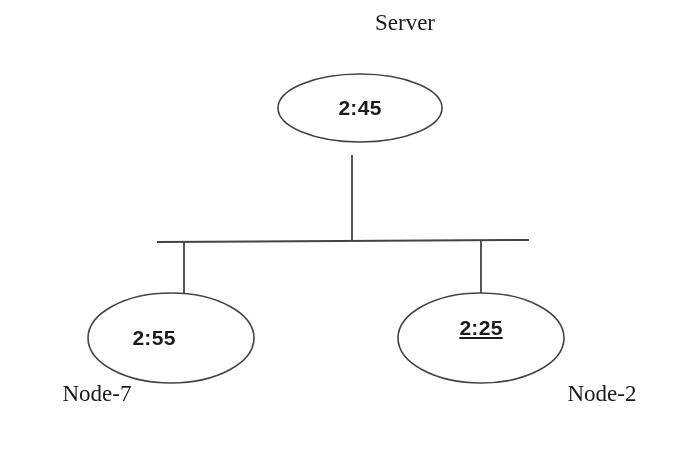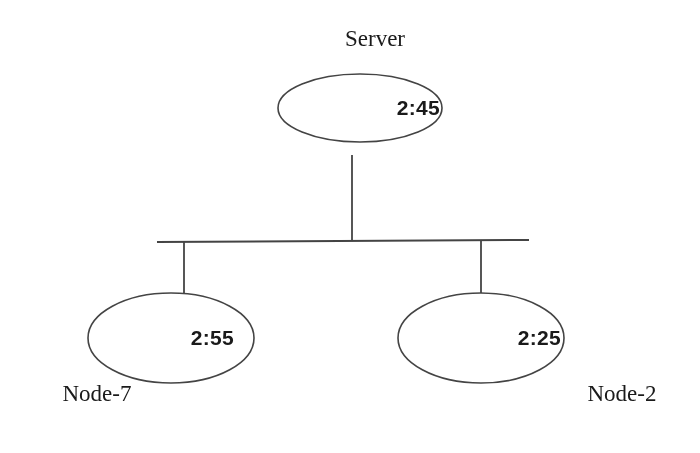--- a/index.html
+++ b/index.html
@@ -21,21 +21,21 @@
     top: 0;
     width: 700px;
     height: 453px;
   }
   .node-value {
     position: absolute;
     font-family: "Liberation Sans", sans-serif;
     font-weight: bold;
     font-size: 21px;
     color: #1a1a1a;
-    text-align: right;
+    text-align: center;
     letter-spacing: 0.3px;
     white-space: nowrap;
   }
   .node-caption {
     position: absolute;
     font-family: "Liberation Serif", serif;
     font-size: 23px;
     color: #1a1a1a;
     white-space: nowrap;
     text-align: center;
@@ -48,35 +48,37 @@
   }
   
   #node1-value {
     left: 74px;
     top: 326px;
     width: 160px;
   }
   
   #node2-value {
     left: 401px;
-    top: 326px;
+    top: 316px;
     width: 160px;
+    text-decoration: underline;
   }
   #server-caption {
     left: 315px;
-    top: 26px;
+    top: 10px;
     width: 120px;
+    text-align: right;
   }
   #node1-caption {
     left: 37px;
     top: 381px;
     width: 120px;
   }
   #node2-caption {
-    left: 562px;
+    left: 542px;
     top: 381px;
     width: 120px;
   }
 </style>
 </head>
 <body>
 
 <div id="canvas">
 
   <svg id="diagram-svg" viewBox="0 0 700 453" xmlns="http://www.w3.org/2000/svg">

